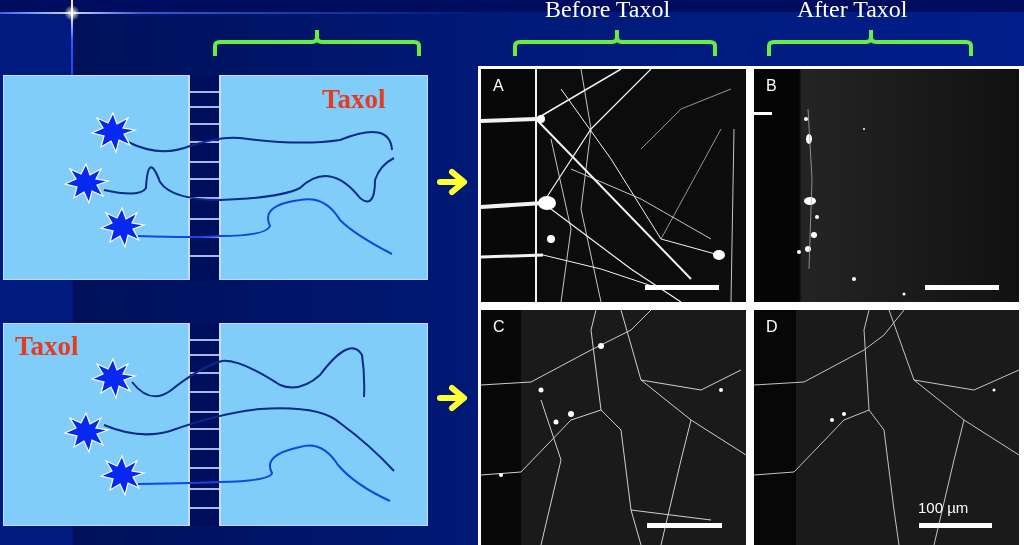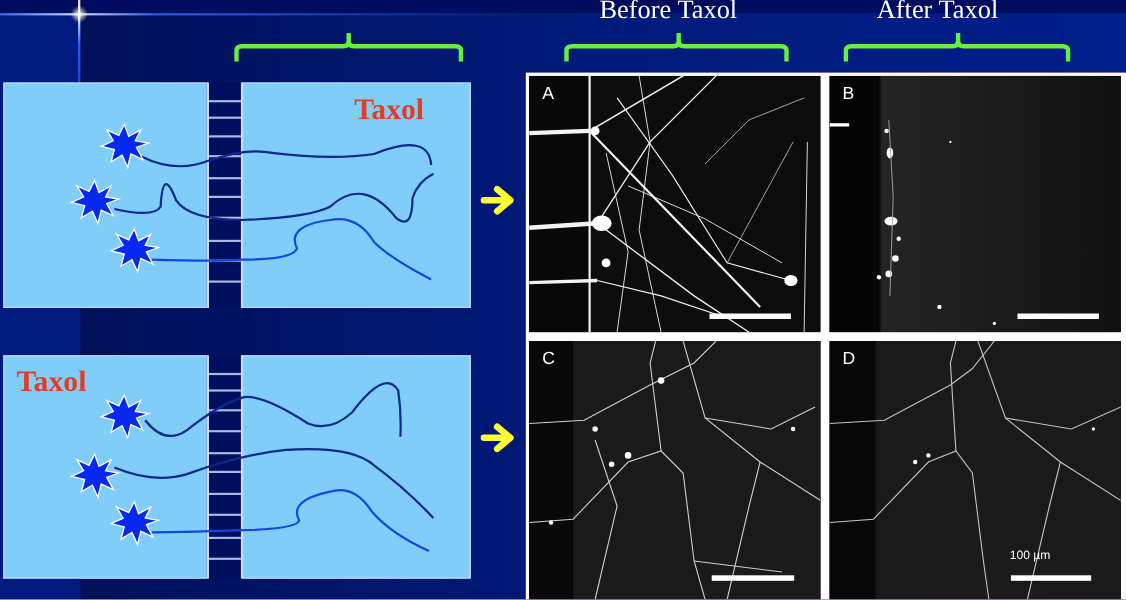--- a/index.html
+++ b/index.html
@@ -17,21 +17,21 @@
   .brace{position:absolute;}
   .panel{position:absolute;background:#80cdfa;border:1px solid #c8dcff;box-sizing:border-box;}
   .barrier{position:absolute;background:#000e5e;border-left:2px solid #cfd8ff;border-right:2px solid #cfd8ff;box-sizing:border-box;}
   .rung{position:absolute;left:0;right:0;height:2px;background:#aab8e6;}
   .taxol-label{position:absolute;color:#e33c22;font-weight:bold;font-size:27px;font-family:"Liberation Serif",serif;}
   .arrow{position:absolute;}
   .img{position:absolute;background:#0c0c0c;overflow:hidden;}
   .img svg{position:absolute;left:0;top:0;}
   .letter{position:absolute;left:12px;top:8px;color:#fff;font-family:"Liberation Sans",sans-serif;font-size:16px;}
   .scalebar{position:absolute;height:5px;background:#fff;}
-  .scaletext{position:absolute;color:#fff;font-family:"Liberation Sans",sans-serif;font-size:11px;}
+  .scaletext{position:absolute;color:#fff;font-family:"Liberation Sans",sans-serif;font-size:15px;}
   .grid-bg{position:absolute;left:478px;top:66px;width:546px;height:479px;background:#ffffff;}
 </style>
 </head>
 <body>
 
 <div class="topband"></div>
 <div class="hline"></div>
 <div class="vline"></div>
 <div class="sparkle"></div>
 

